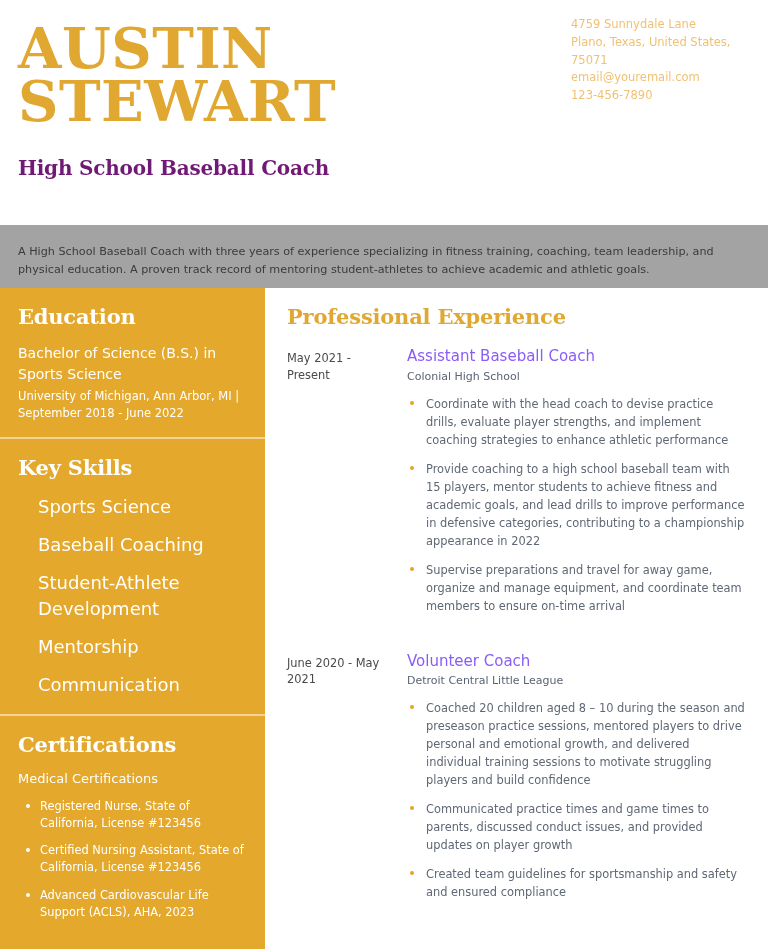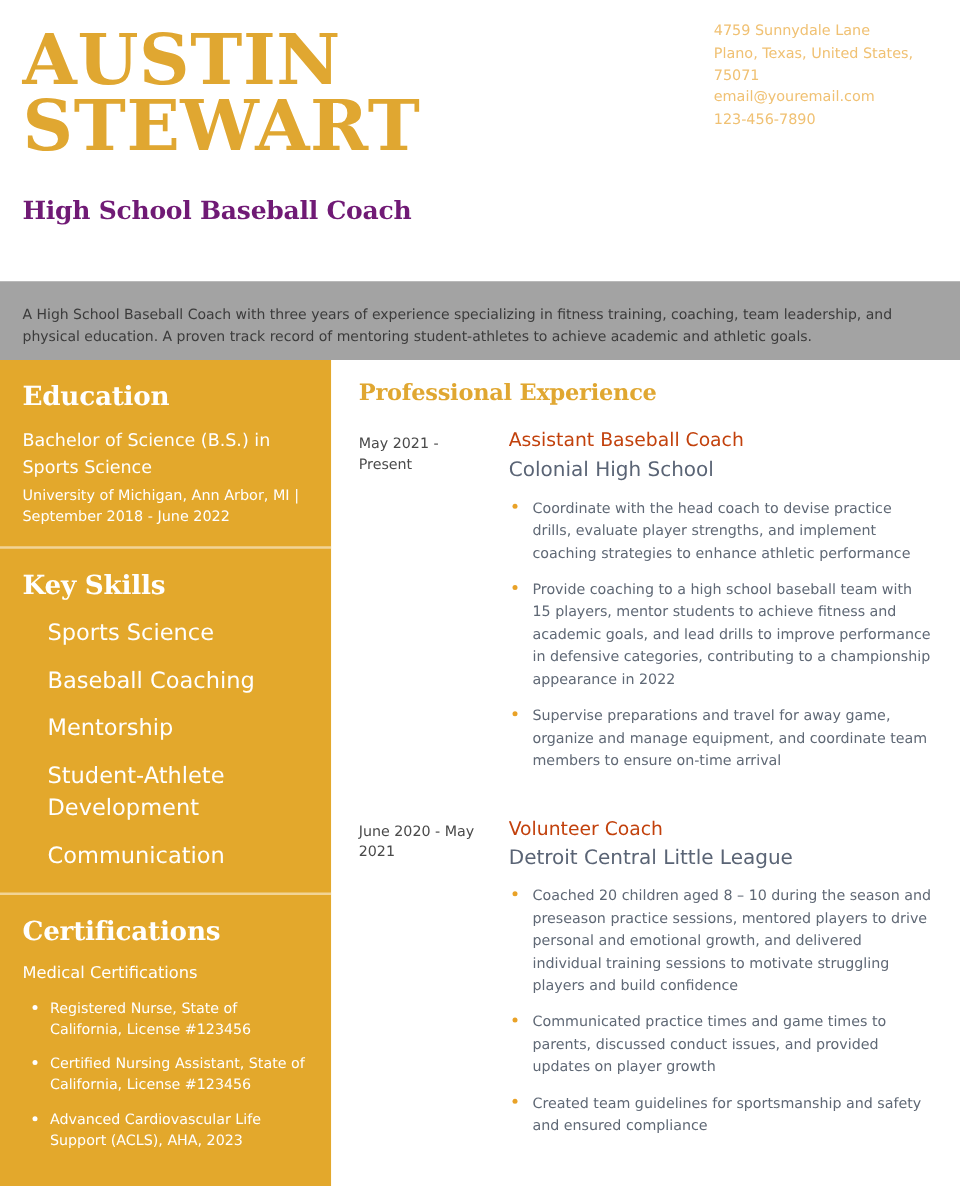--- a/index.html
+++ b/index.html
@@ -134,46 +134,46 @@
 
   
   .main {
     flex:1 1 auto;
     padding:16px 22px 0 22px;
     background:#ffffff;
   }
   .main-heading {
     font-family:"DejaVu Serif", serif;
     font-weight:bold;
-    font-size:18px;
+    font-size:21px;
     color:#e0a731;
     margin-bottom:18px;
     letter-spacing:-0.2px;
   }
   .job {
     display:flex;
     margin-bottom:26px;
   }
   .job-dates {
     flex:0 0 120px;
     font-size:11.4px;
     line-height:1.45;
     color:#4a4a4a;
     padding-top:3px;
     padding-right:10px;
   }
   .job-body { flex:1 1 auto; }
   .job-role {
     font-size:15px;
-    color:#c2410c;
+    color:#8b5cf6;
     line-height:1.3;
     margin-bottom:3px;
   }
   .job-org {
-    font-size:16px;
+    font-size:11px;
     color:#5a6475;
     margin-bottom:12px;
   }
   .bullets { list-style:none; }
   .bullets li {
     position:relative;
     padding-left:19px;
     font-size:11.4px;
     line-height:1.58;
     color:#5f6875;
@@ -217,22 +217,22 @@
       <div class="edu-meta">University of Michigan, Ann Arbor, MI | September 2018 - June 2022</div>
     </section>
 
     <div class="side-divider"></div>
 
     <section class="side-section">
       <div class="side-heading">Key Skills</div>
       <ul class="skills">
         <li>Sports Science</li>
         <li>Baseball Coaching</li>
+        <li>Student-Athlete Development</li>
         <li>Mentorship</li>
-        <li>Student-Athlete Development</li>
         <li>Communication</li>
       </ul>
     </section>
 
     <div class="side-divider"></div>
 
     <section class="side-section">
       <div class="side-heading">Certifications</div>
       <div class="cert-sub">Medical Certifications</div>
       <ul class="cert-list">

